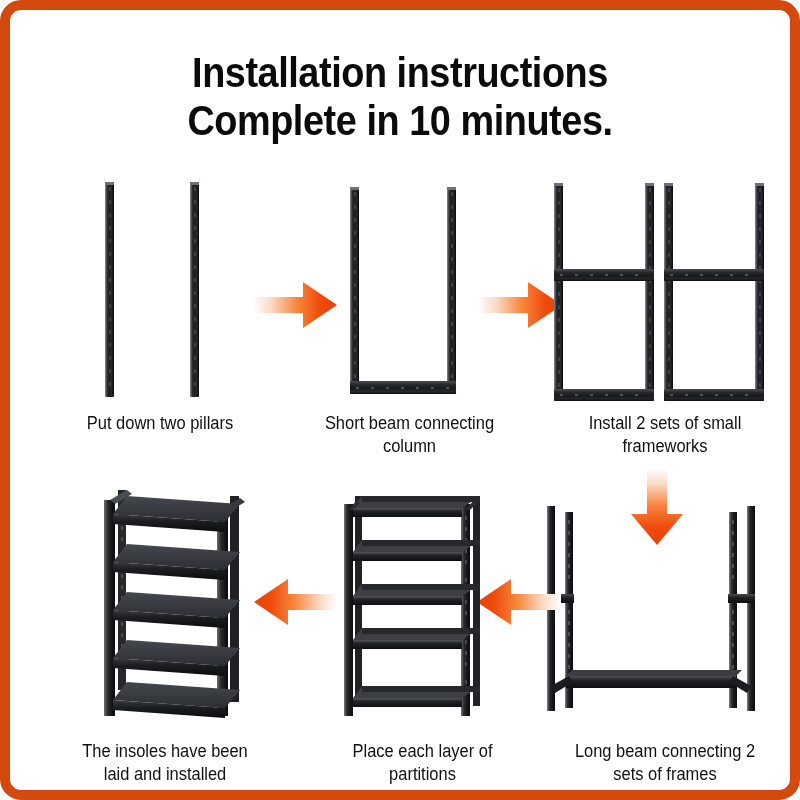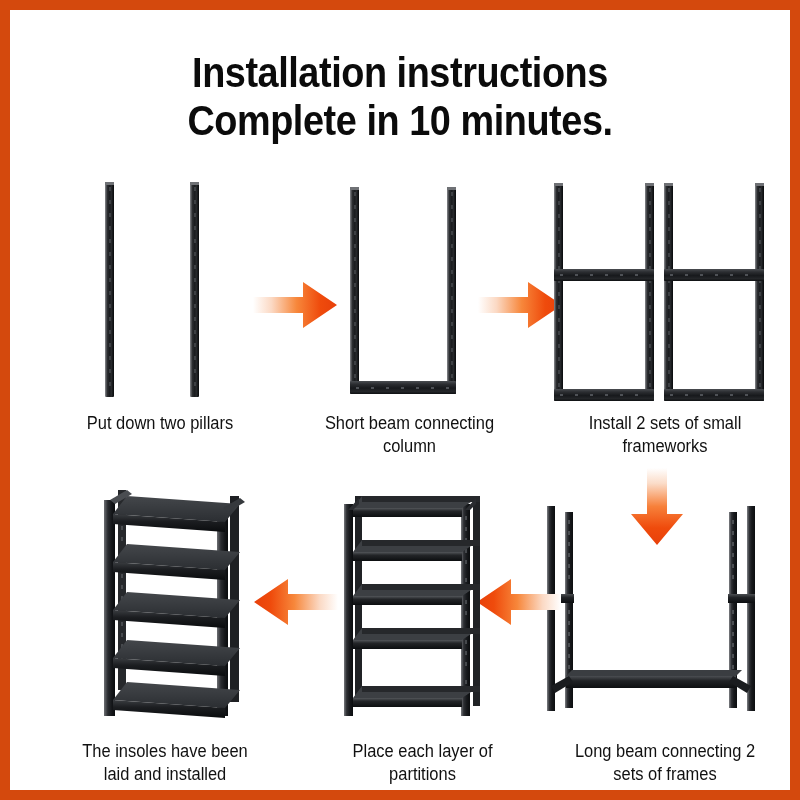--- a/index.html
+++ b/index.html
@@ -100,21 +100,21 @@
     position: absolute;
   }
   .arrow svg { display: block; }
   
   .rack3d { position: absolute; }
   .rack3d svg { display: block; }
 </style>
 </head>
 <body>
 
-<div id="page" style="border-color: rgb(212, 73, 13); background: rgb(255, 255, 255);">
+<div id="page" style="border-color: rgb(212, 73, 13); background: rgb(255, 255, 255); border-radius: 21px;">
 
   <div class="title-block">
     <div class="title-line" style="color: rgb(11, 11, 11);">Installation instructions</div>
     <div class="title-line" style="color: rgb(11, 11, 11);">Complete in 10 minutes.</div>
   </div>
 
   <div class="step" style="left:95px; top:172px; width:110px; height:215px;">
     <div class="post" style="left:0px; top:0px; width:9px; height:215px;">
       <div class="cap"></div>
       <div class="slots"></div>

